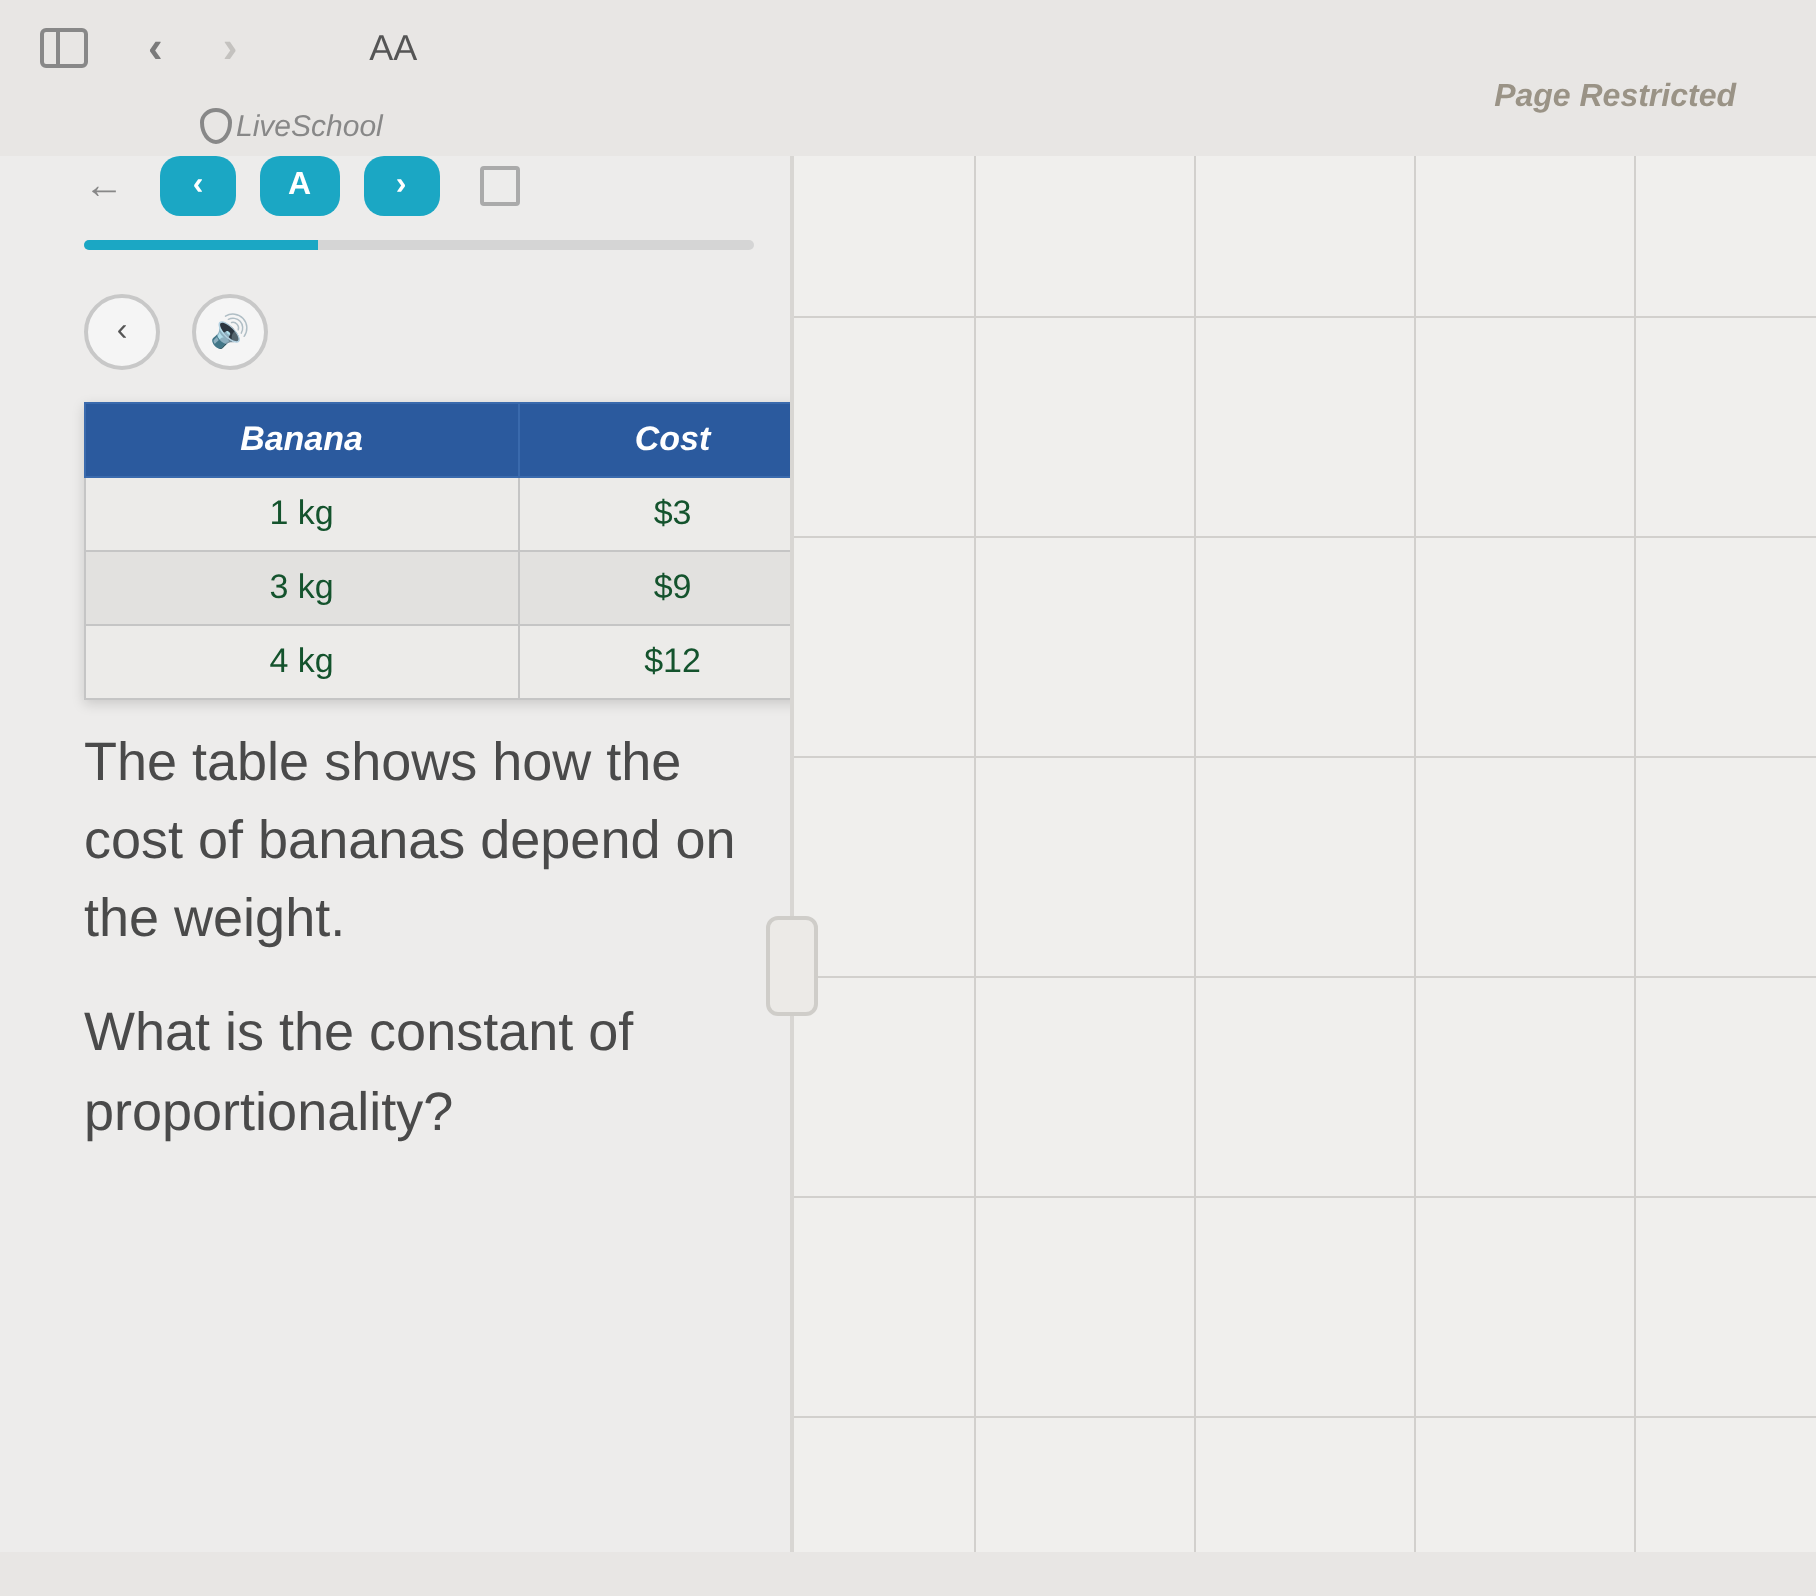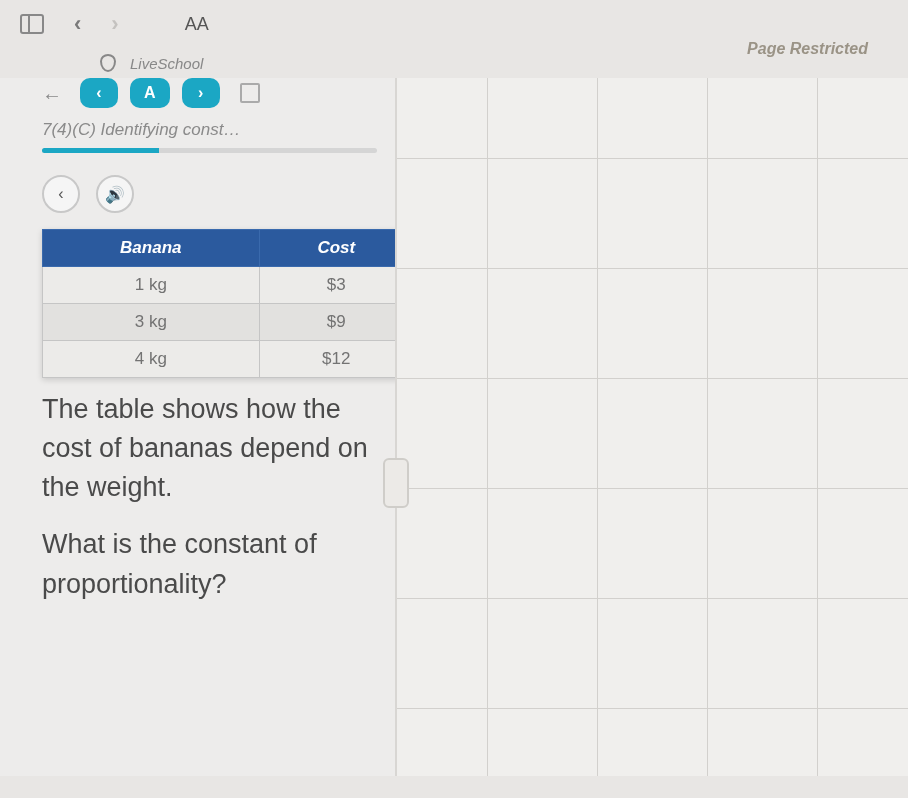--- a/index.html
+++ b/index.html
@@ -45,21 +45,21 @@
       font-style: italic;
       font-weight: 600;
     }
     .tab-area {
       padding: 6px 100px;
       color: #888;
       font-size: 15px;
       font-style: italic;
       display: flex;
       align-items: center;
-      gap: 14px;
+      gap: 2px;
     }
     .tab-area .shield {
       width: 16px; height: 18px;
       border: 2px solid #888;
       border-radius: 50% 50% 50% 50% / 40% 40% 60% 60%;
     }
     .main-row {
       display: flex;
       height: calc(100% - 100px);
     }
@@ -140,21 +140,21 @@
       padding: 8px 10px;
       font-size: 17px;
       font-style: italic;
       font-weight: 700;
       border: 1px solid #3a6aad;
     }
     .data-table td {
       padding: 8px 10px;
       text-align: center;
       font-size: 17px;
-      color: #737373;
+      color: #14532d;
       border: 1px solid #c5c5c5;
       background: #ecebe9;
       font-weight: 500;
     }
     .data-table tr:nth-child(even) td {
       background: #e2e1df;
     }
     .question-text {
       margin-top: 12px;
       font-size: 27px;
@@ -208,21 +208,20 @@
   <div class="left-panel">
 
     <div class="nav-controls">
       <span class="back-arrow">←</span>
       <div class="pill">‹</div>
       <div class="pill">A</div>
       <div class="pill">›</div>
       <div class="fullscreen-icon"></div>
     </div>
 
-    <div class="breadcrumb">7(4)(C) Identifying const…</div>
 
     <div class="progress-bar">
       <div class="progress-fill"></div>
     </div>
 
     <div class="mini-controls">
       <div class="round-btn">‹</div>
       <div class="round-btn">🔊</div>
     </div>
 

